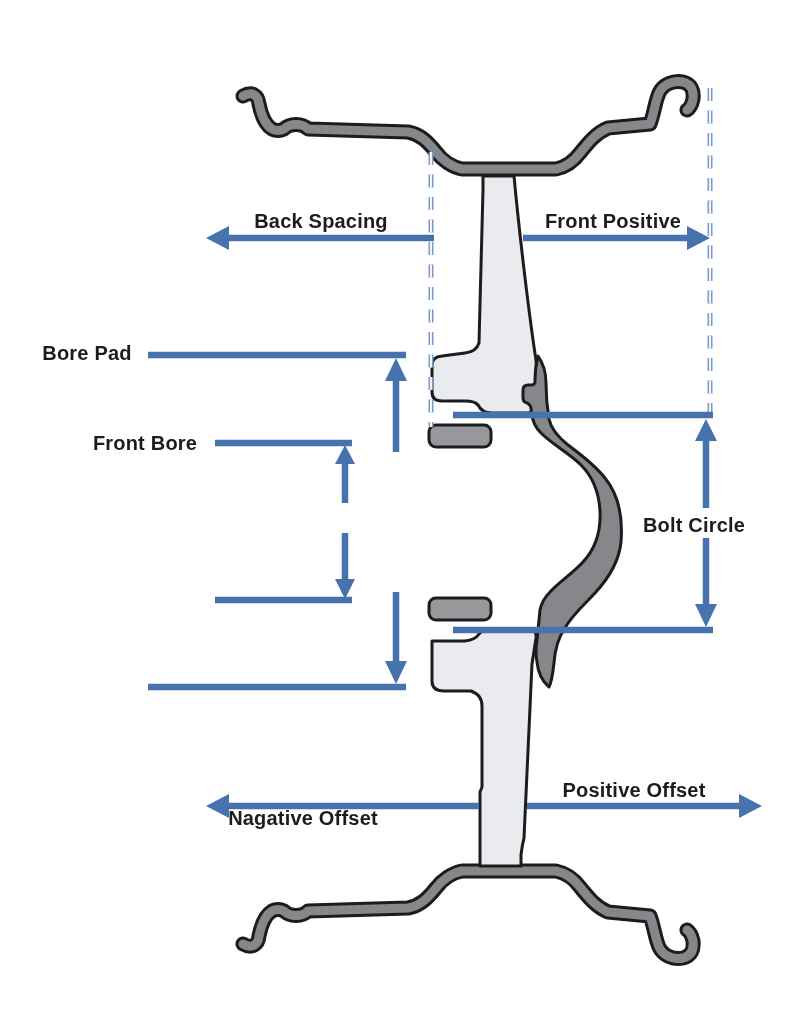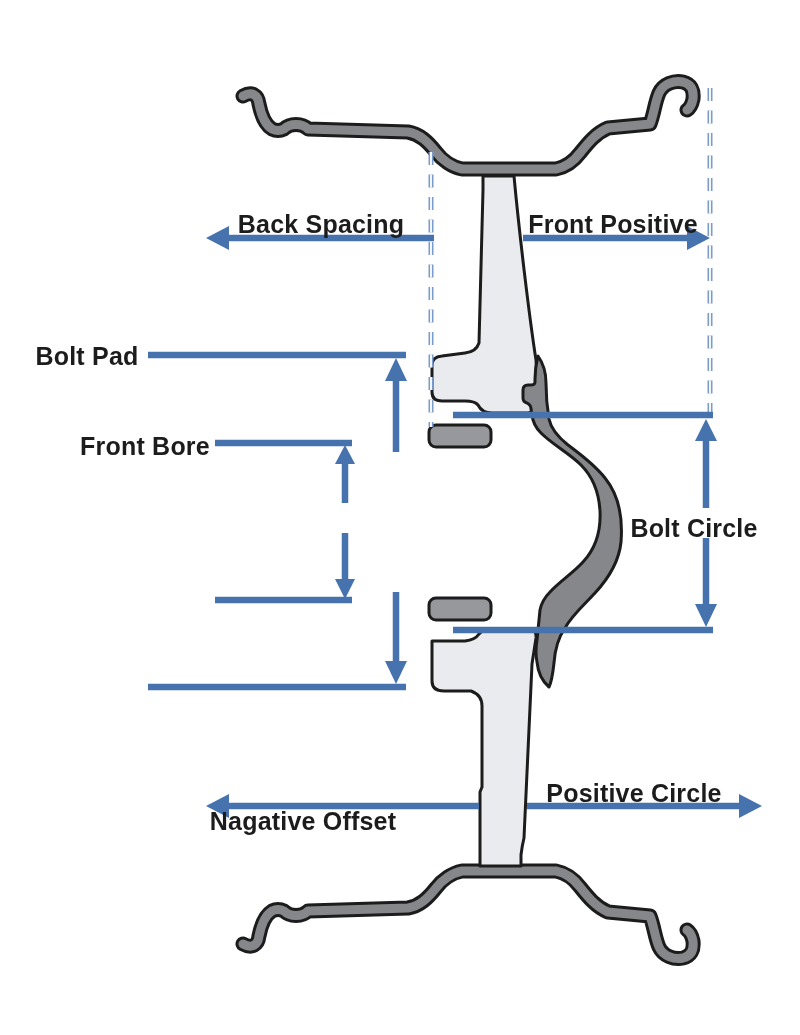--- a/index.html
+++ b/index.html
@@ -14,21 +14,21 @@
   }
   html,body{margin:0;padding:0;}
   body{background:#fff;font-family:"Liberation Sans","DejaVu Sans",sans-serif;}
   .stage{
     position:relative;width:800px;height:1035px;
     background:var(--background);overflow:hidden;
   }
   .stage svg{position:absolute;left:0;top:0;}
   .dim-label{
     position:absolute;transform:translateX(-50%);
-    font-size:25px;font-weight:700;color:var(--label-color);
+    font-size:20px;font-weight:700;color:var(--label-color);
     white-space:nowrap;letter-spacing:0.2px;
   }
   
   .rim-outer{fill:none;stroke:var(--outline);stroke-width:15;stroke-linecap:round;stroke-linejoin:round;}
   .rim-inner{fill:none;stroke:var(--rim-gray);stroke-width:9;stroke-linecap:round;stroke-linejoin:round;}
   .spoke{fill:var(--spoke-gray);stroke:var(--outline);stroke-width:3;stroke-linejoin:round;}
   .barrel{fill:var(--rim-gray);stroke:var(--outline);stroke-width:3;stroke-linejoin:round;}
   .pad{fill:var(--pad-gray);stroke:var(--outline);stroke-width:3;}
   
   .blue-line{stroke:var(--arrow-blue);stroke-width:6.5;fill:none;}
@@ -148,23 +148,23 @@
     <g>
       <line class="blue-line" x1="527" y1="806" x2="742" y2="806"></line>
       <polygon class="blue-head" points="762,806 739,794 739,818"></polygon>
     </g>
   </svg>
 
   <div class="dim-label" style="left:321px; top:210px;">Back Spacing</div>
 
   <div class="dim-label" style="left:613px; top:210px;">Front Positive</div>
 
-  <div class="dim-label" style="left:87px; top:342px;">Bolt Pad</div>
+  <div class="dim-label" style="left:87px; top:342px;">Bore Pad</div>
 
   <div class="dim-label" style="left:145px; top:432px;">Front Bore</div>
 
   <div class="dim-label" style="left:694px; top:514px;">Bolt Circle</div>
 
   <div class="dim-label" style="left:303px; top:779px;margin-top:28px;">Nagative Offset</div>
 
-  <div class="dim-label" style="left:634px; top:779px;">Positive Circle</div>
+  <div class="dim-label" style="left:634px; top:779px;">Positive Offset</div>
 
 </div>
 
 </body></html>

